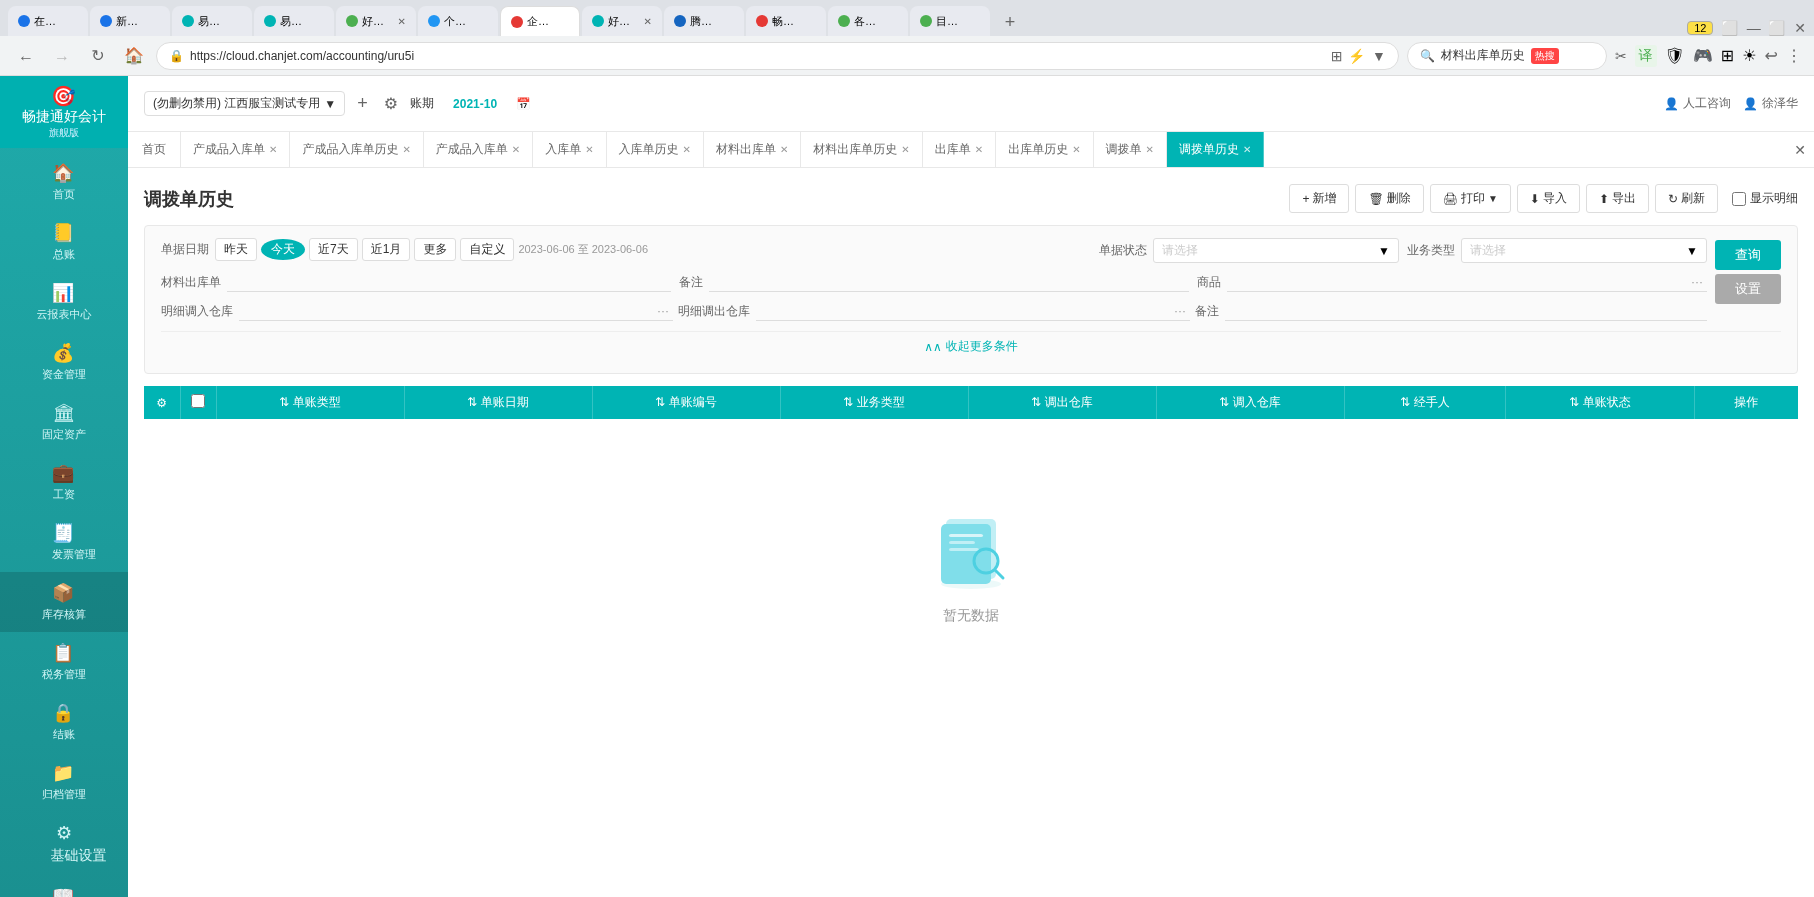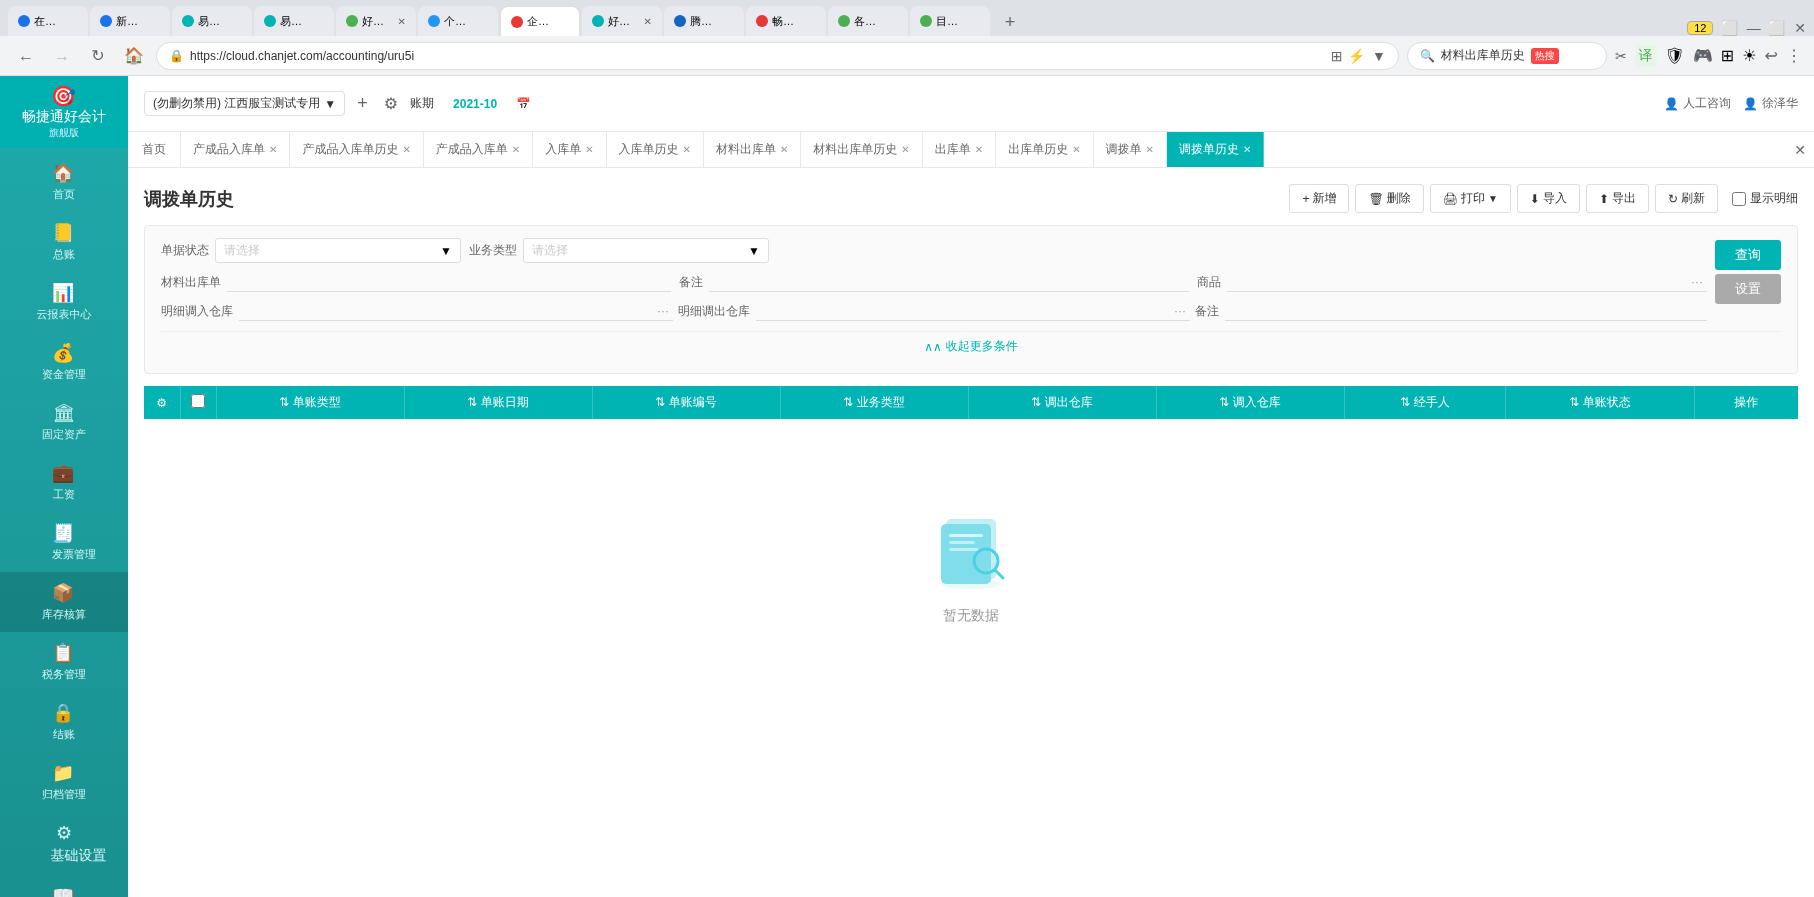--- a/index.html
+++ b/index.html
@@ -278,20 +278,32 @@
         </div>
       </div>
 
       <div style="border:1px solid #e8e8e8;border-radius:4px;padding:12px 16px;margin-bottom:12px;background:#fafafa;">
         <div style="display:flex;gap:8px;">
 
           <div style="flex:1;">
 
             <div style="display:flex;align-items:flex-start;gap:8px;margin-bottom:10px;">
 
+              <div style="display:flex;align-items:center;gap:6px;flex:1;">
+                <span style="color:#666;font-size:12px;white-space:nowrap;">单据日期</span>
+                <div style="display:flex;align-items:center;gap:4px;flex-wrap:wrap;">
+                  <button style="padding:2px 8px;font-size:12px;border-radius:3px;cursor:pointer;border:1px solid #ddd;background:#fff;color:#333;">昨天</button>
+                  <button style="padding:2px 10px;font-size:12px;border-radius:50%;cursor:pointer;border:none;background:#00b4b4;color:#fff;">今天</button>
+                  <button style="padding:2px 8px;font-size:12px;border-radius:3px;cursor:pointer;border:1px solid #ddd;background:#fff;color:#333;">近7天</button>
+                  <button style="padding:2px 8px;font-size:12px;border-radius:3px;cursor:pointer;border:1px solid #ddd;background:#fff;color:#333;">近1月</button>
+                  <button style="padding:2px 8px;font-size:12px;border-radius:3px;cursor:pointer;border:1px solid #ddd;background:#fff;color:#333;">更多</button>
+                  <button style="padding:2px 8px;font-size:12px;border-radius:3px;cursor:pointer;border:1px solid #ddd;background:#fff;color:#333;">自定义</button>
+                  <span style="font-size:11px;color:#999;">2023-06-06 至 2023-06-06</span>
+                </div>
+              </div>
 
               <div style="display:flex;align-items:center;gap:6px;min-width:300px;">
                 <span style="color:#666;font-size:12px;white-space:nowrap;">单据状态</span>
                 <div style="flex:1;display:flex;align-items:center;border:1px solid #ddd;border-radius:3px;padding:3px 8px;font-size:12px;cursor:pointer;gap:4px;background:#fff;min-width:180px;">
                   <span style="flex:1;color:#ccc;">请选择</span>
                   <span>▼</span>
                 </div>
               </div>
 
               <div style="display:flex;align-items:center;gap:6px;min-width:300px;">

